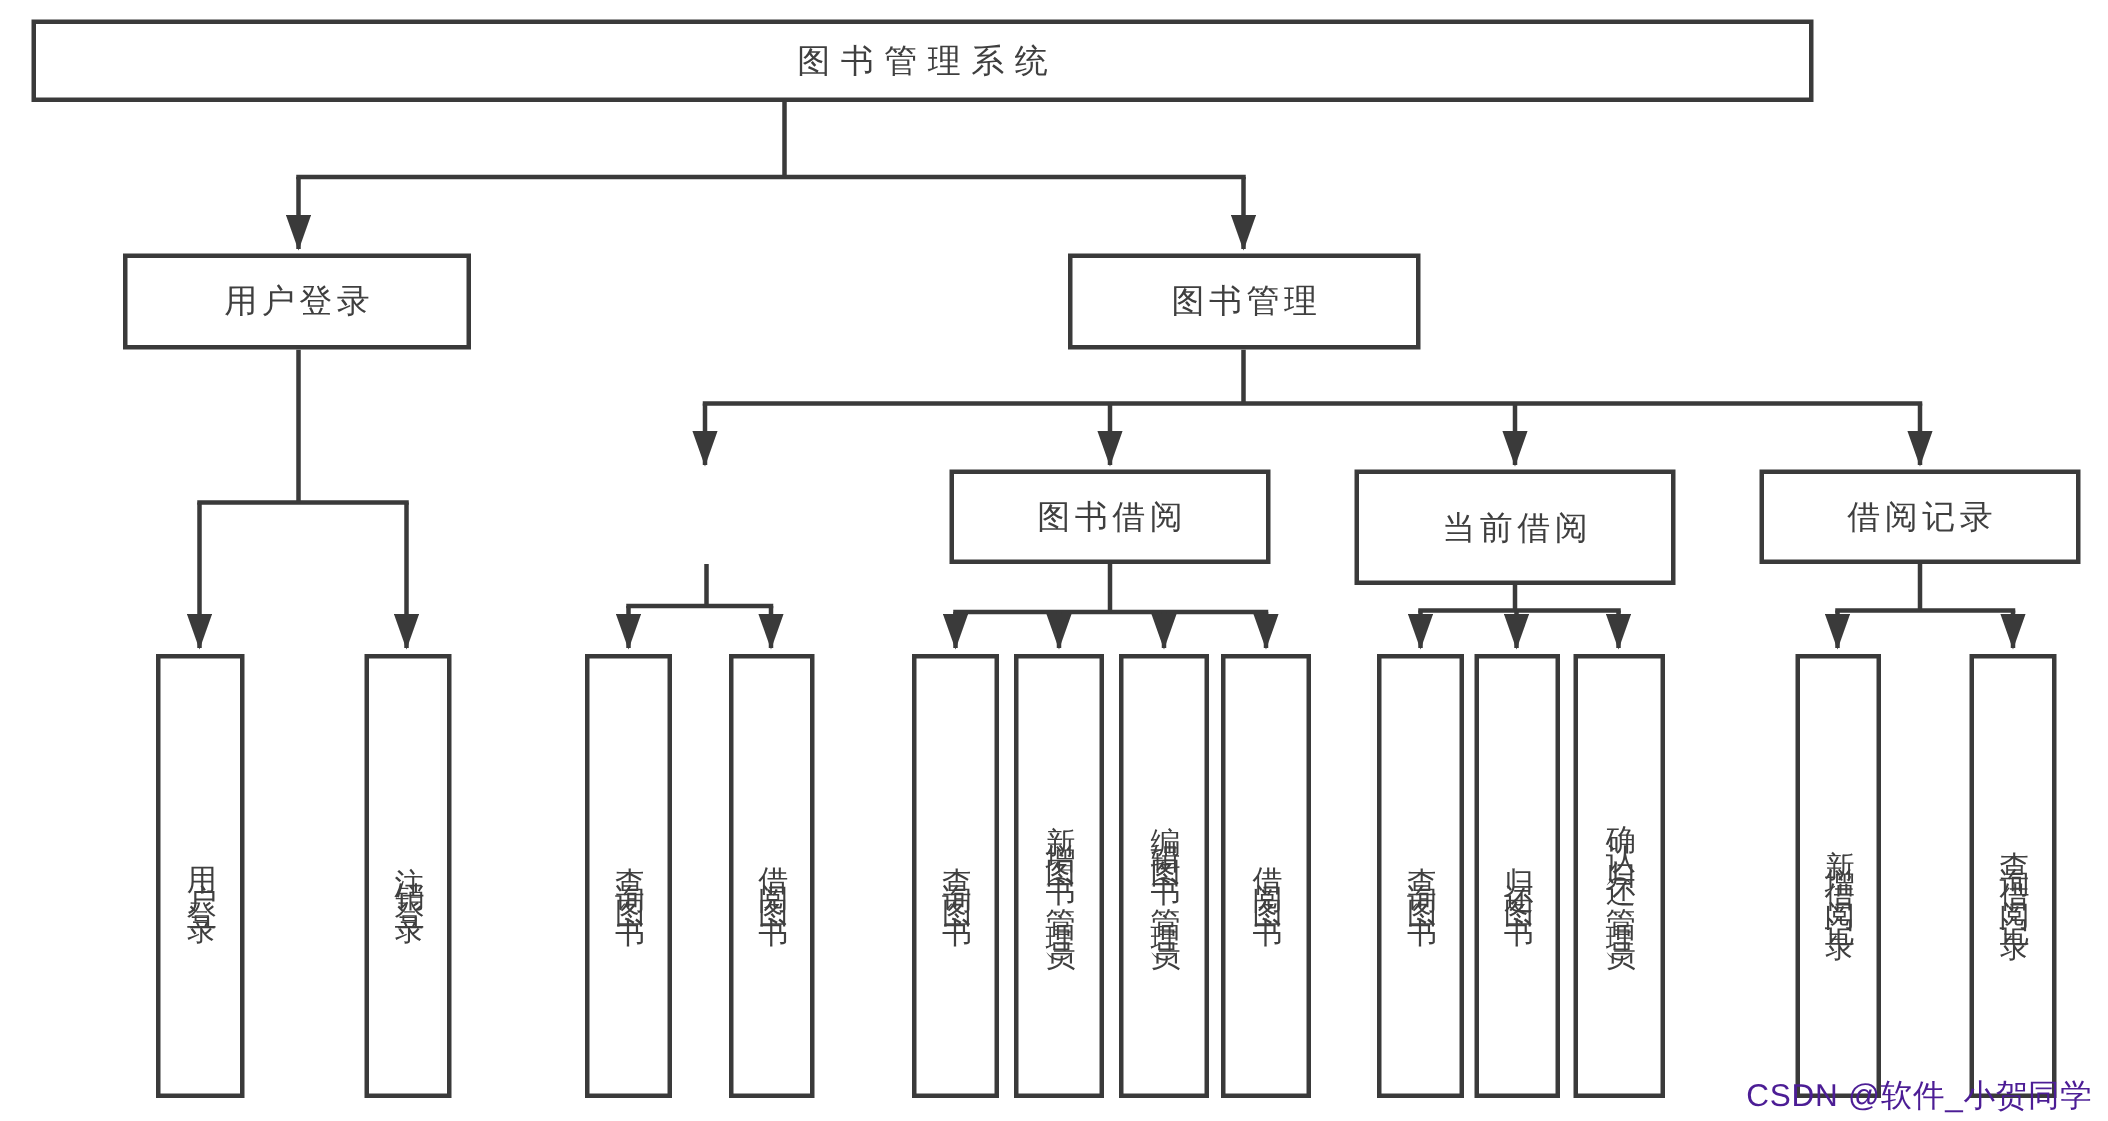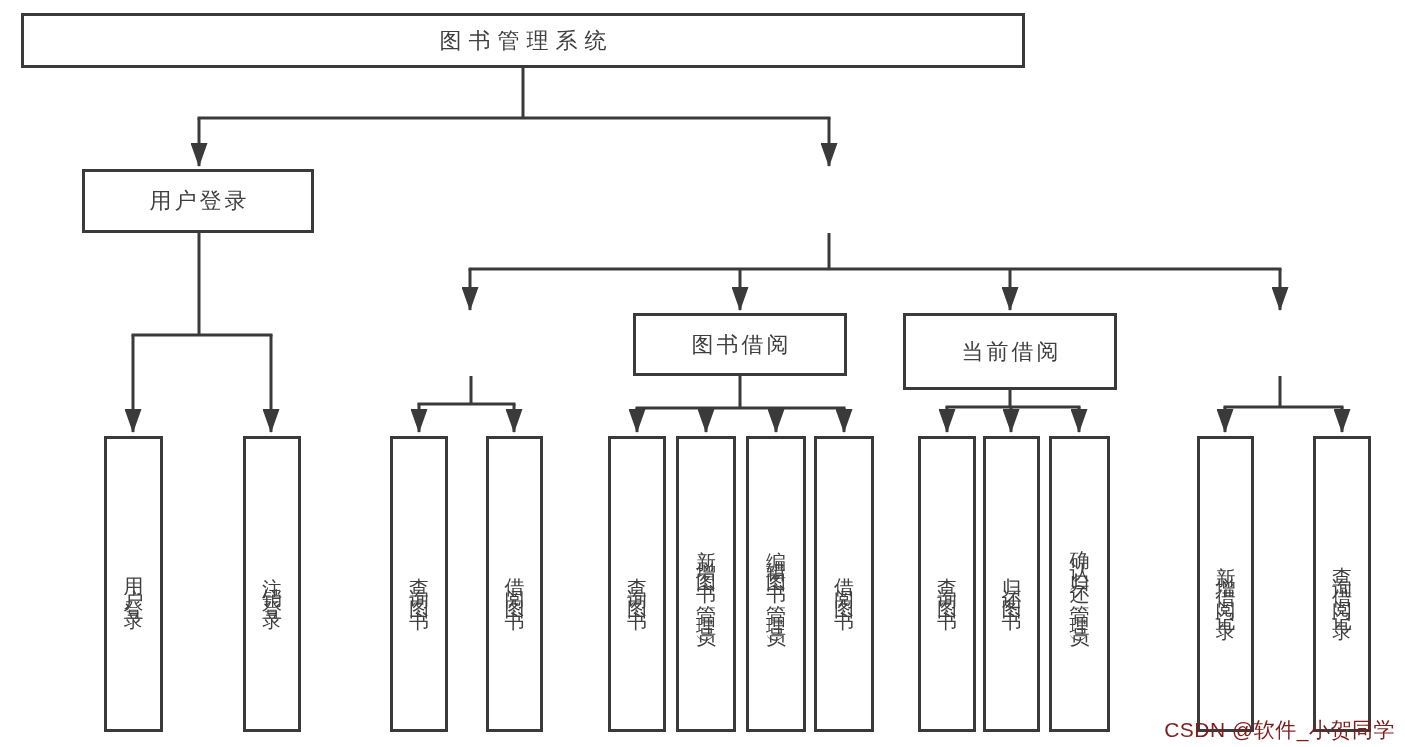--- a/index.html
+++ b/index.html
@@ -37,21 +37,21 @@
     line-height: 1.05;
     letter-spacing: 11px;
     color: #3f3f3f;
   }
   .watermark {
     position: absolute;
     right: 10px;
     bottom: 3px;
     font-size: 21px;
     letter-spacing: 0.5px;
-    color: #7f1d1d;
+    color: #4c1d95;
     z-index: 3;
     white-space: nowrap;
   }
 </style>
 </head>
 <body>
 
 <div class="stage">
 
   <svg class="connectors" viewBox="0 0 1405 747" xmlns="http://www.w3.org/2000/svg">
@@ -104,26 +104,28 @@
       </g>
 
       <g>
         <path d="M1280,376 V407 M1223.5,407 H1343.5"></path>
         <line x1="1225" y1="407" x2="1225" y2="432" marker-end="url(#arw)"></line>
         <line x1="1342" y1="407" x2="1342" y2="432" marker-end="url(#arw)"></line>
       </g>
     </g>
   </svg>
 
-  <div class="node h-node root-node" style="left:21px; top:13px; width:1004px; height:55px;text-align:center;">图书管理系统</div>
+  <div class="node h-node root-node" style="left:21px; top:13px; width:1188px; height:55px;text-align:center;">图书管理系统</div>
 
   <div class="node h-node" style="left:82px; top:169px; width:232px; height:64px;">用户登录</div>
+  <div class="node h-node" style="left:712px; top:169px; width:235px; height:64px;">图书管理</div>
 
   <div class="node h-node" style="left:633px; top:313px; width:214px; height:63px;">图书借阅</div>
   <div class="node h-node" style="left:903px; top:313px; width:214px; height:77px;">当前借阅</div>
+  <div class="node h-node" style="left:1173px; top:313px; width:214px; height:63px;">借阅记录</div>
 
   <div class="node v-node" style="left:104px; top:436px; width:59px; height:296px;">
     <span class="v-text">用户登录</span>
   </div>
   <div class="node v-node" style="left:243px; top:436px; width:58px; height:296px;">
     <span class="v-text">注销登录</span>
   </div>
 
   <div class="node v-node" style="left:390px; top:436px; width:58px; height:296px;">
     <span class="v-text">查询图书</span>

